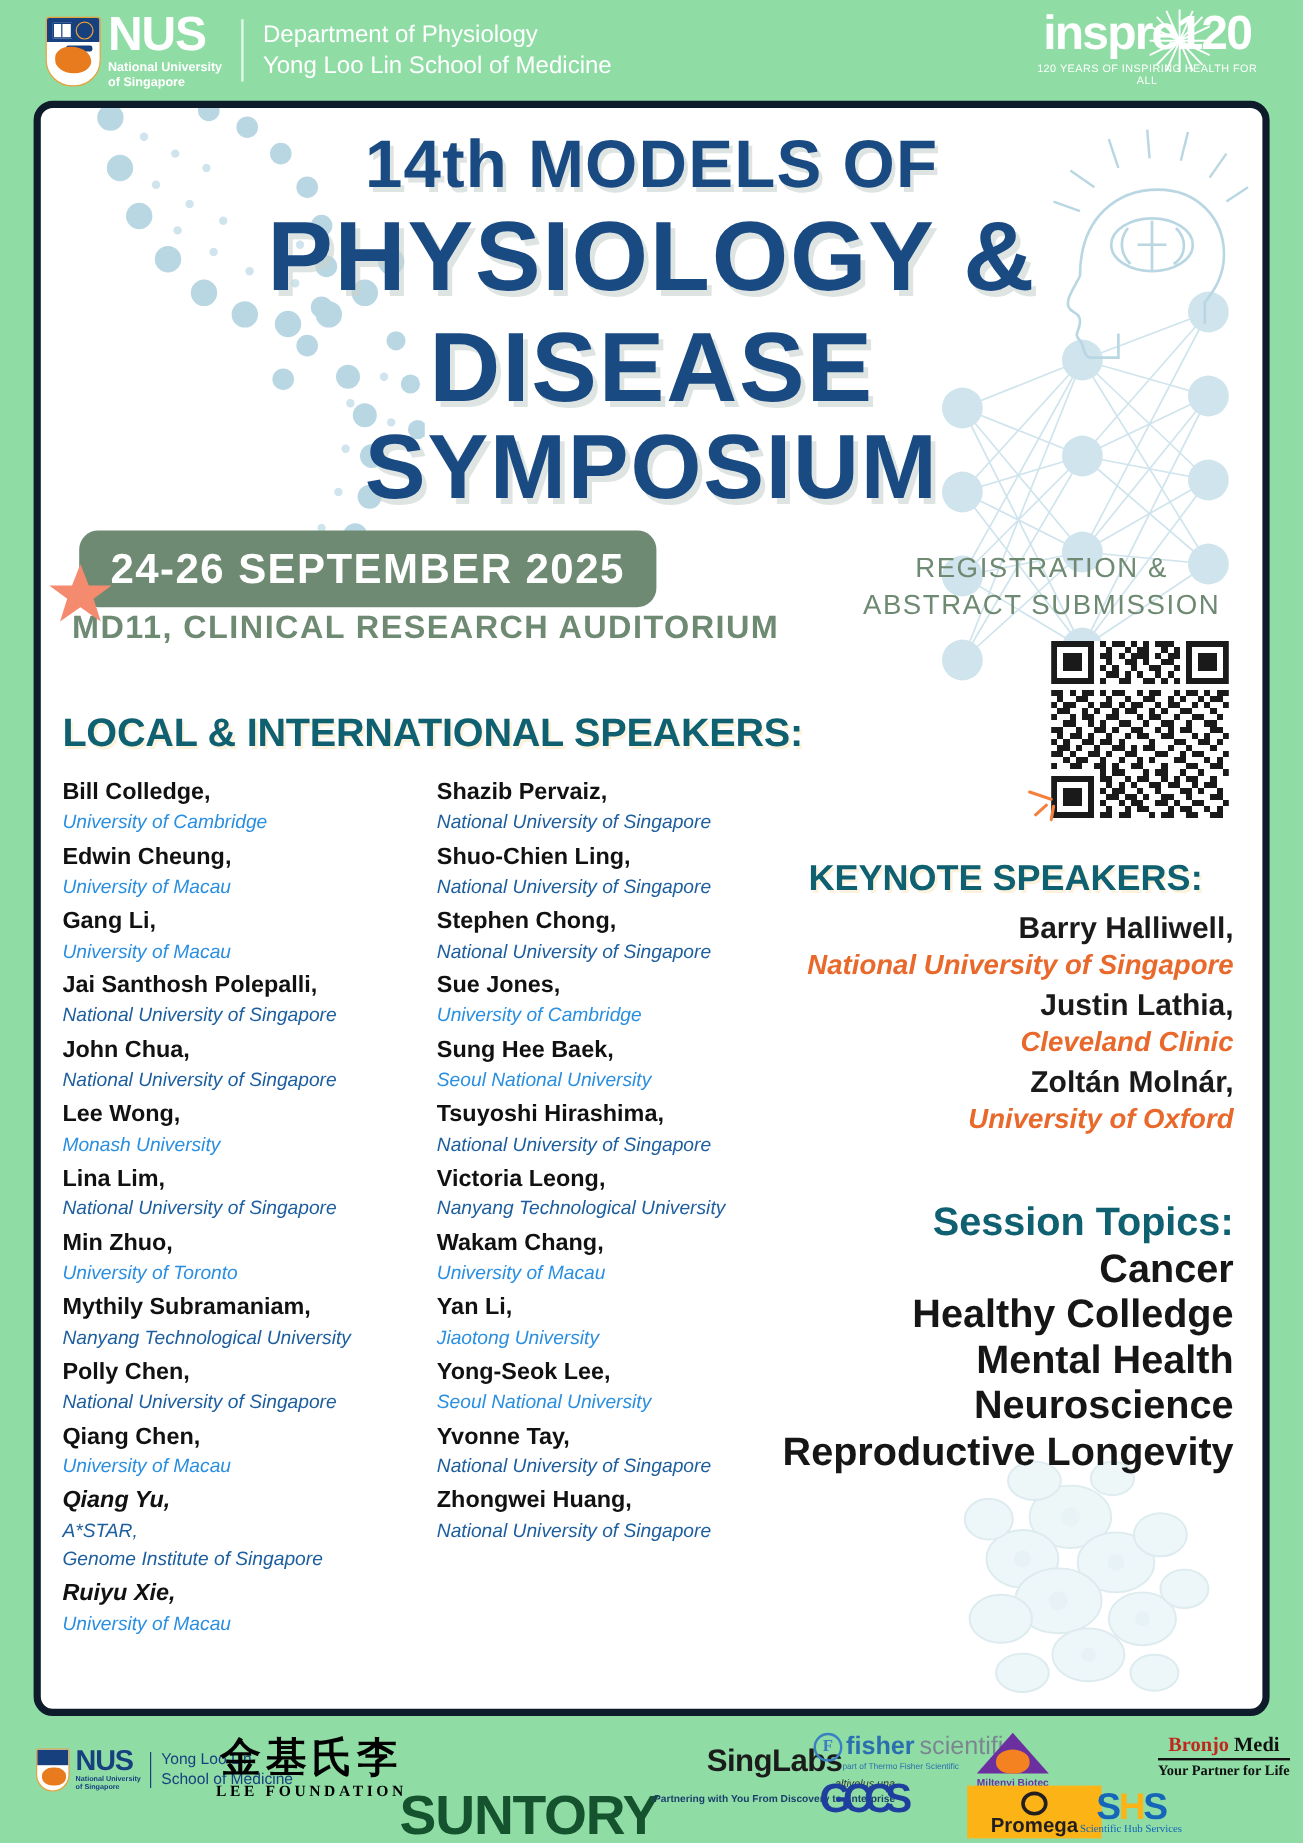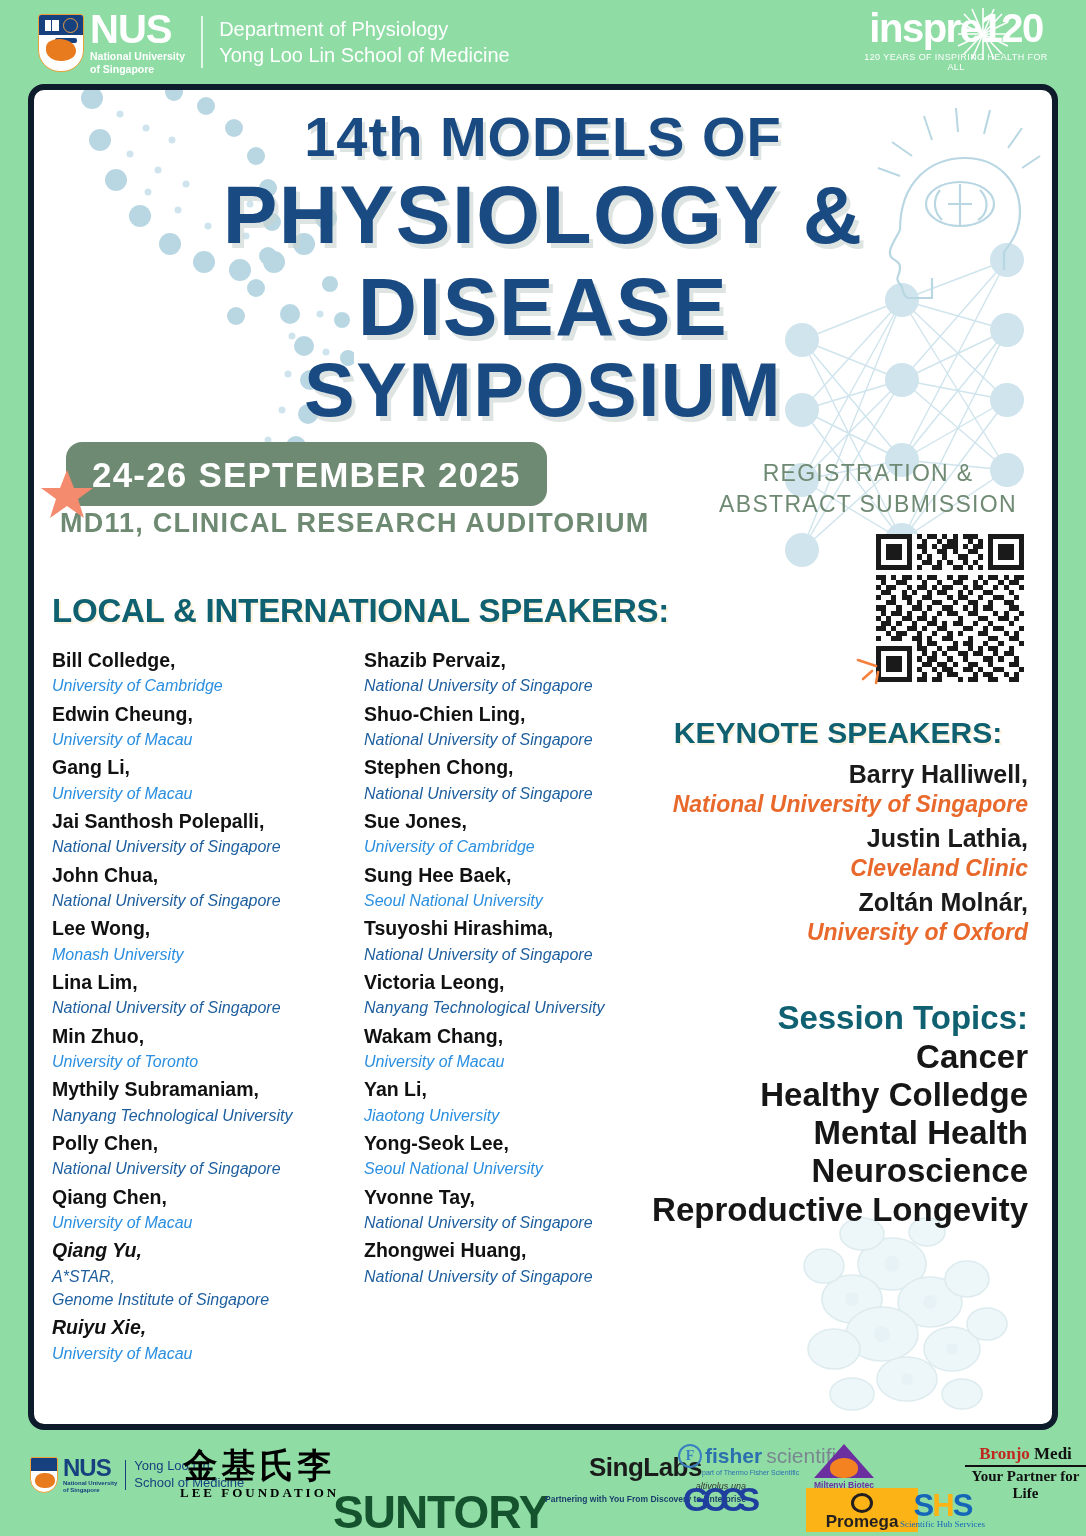--- a/index.html
+++ b/index.html
@@ -171,21 +171,21 @@
 
   .sp-promega{left:806px;top:52px;background:#fbb316;width:112px;height:44px;text-align:center;}
   .pr-ic{width:16px;height:14px;border:3px solid #231f20;border-radius:50%;margin:5px auto 0;}
   .pr-t{font-size:17px;font-weight:bold;color:#231f20;margin-top:-1px;}
 
   .sp-bronjo{left:918px;top:8px;text-align:center;margin-left:47px;}
   .br-1{font-size:17px;font-weight:bold;font-family:"Liberation Serif",serif;}
   .br-1 .r{color:#c0281f;}
   .br-1 .k{color:#111;}
   .br-rule{height:2px;background:#111;margin:1px 0;}
-  .br-2{font-size:15px;font-weight:bold;color:#111;font-family:"Liberation Serif",serif;}
+  .br-2{font-size:12px;font-weight:bold;color:#111;font-family:"Liberation Serif",serif;}
 
   .sp-shs{left:900px;top:54px;text-align:center;}
   .shs-l{font-size:31px;font-weight:bold;color:#1566b8;letter-spacing:-2px;line-height:1;}
   .shs-l .y{color:#fbb316;}
   .shs-t{font-size:9px;color:#1566b8;font-family:"Liberation Serif",serif;margin-top:-2px;}
 </style>
 </head>
 <body>
 
 <div class="header">

